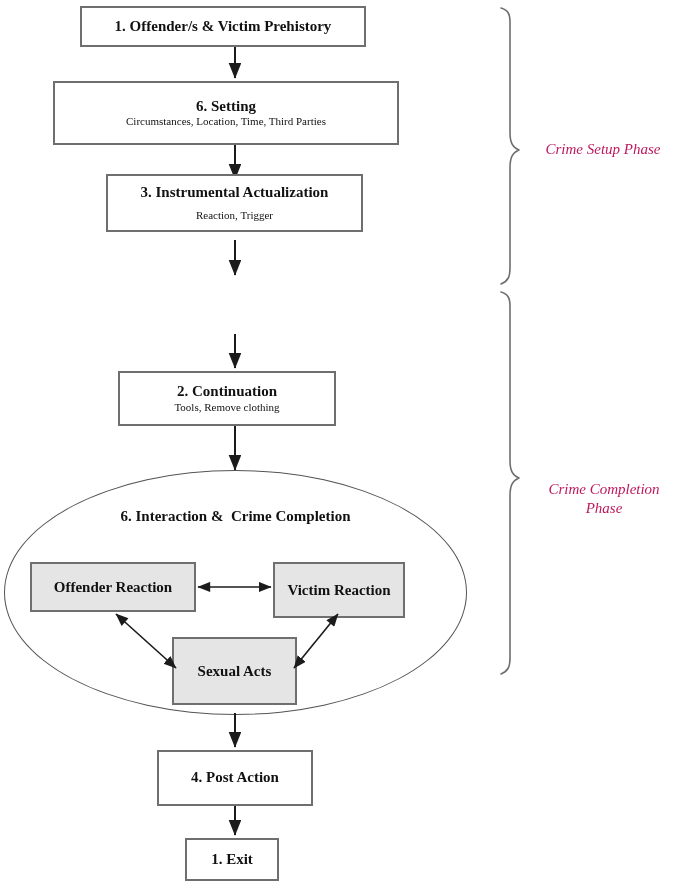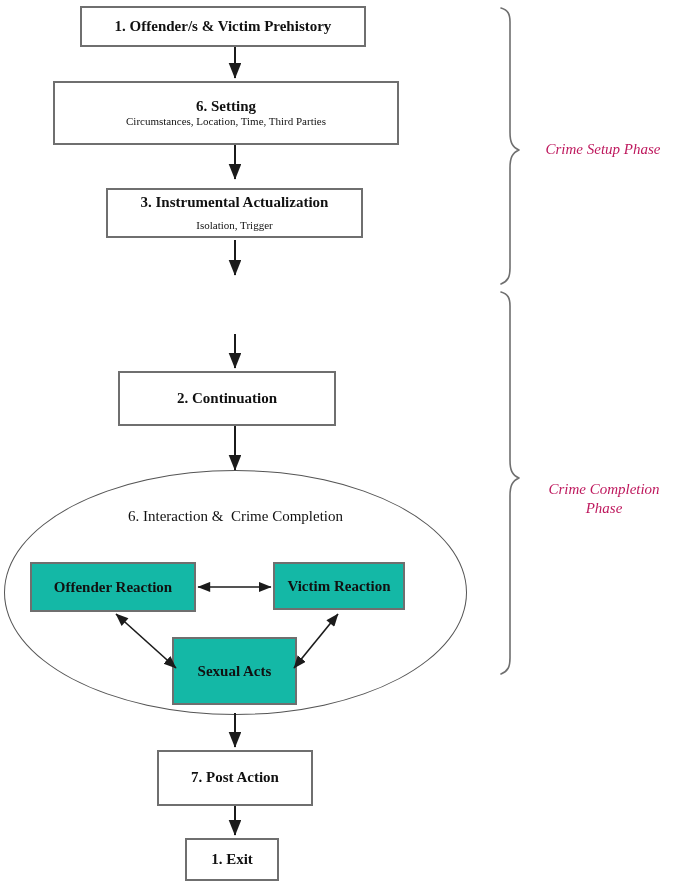--- a/index.html
+++ b/index.html
@@ -8,27 +8,27 @@
   #canvas{position:relative;width:685px;height:893px;background:#ffffff;}
 
   .node{position:absolute;box-sizing:border-box;border:2px solid #6f6f6f;
         background:#ffffff;display:flex;flex-direction:column;
         align-items:center;justify-content:center;text-align:center;
         color:#111111;z-index:3;}
   .node .title{font-weight:bold;font-size:15px;line-height:1.18;white-space:pre;}
   .node .sub{font-weight:normal;font-size:11px;line-height:1.18;white-space:pre;}
 
   .inner-node{position:absolute;box-sizing:border-box;border:2px solid #6f6f6f;
-        background:#14b8a6;display:flex;align-items:center;justify-content:center;
+        background:#e5e5e5;display:flex;align-items:center;justify-content:center;
         text-align:center;color:#111111;z-index:4;}
   .inner-node .title{font-weight:bold;font-size:15px;white-space:pre;}
 
   .ellipse{position:absolute;box-sizing:border-box;border:1.6px solid #555555;
            border-radius:50%;background:transparent;z-index:1;}
-  .ellipse-label{position:absolute;font-weight:normal;font-size:15px;
+  .ellipse-label{position:absolute;font-weight:bold;font-size:15px;
                  color:#111111;text-align:center;white-space:pre;z-index:4;}
 
   svg.overlay{position:absolute;left:0;top:0;width:685px;height:893px;
               z-index:2;pointer-events:none;}
   svg.overlay.top{z-index:6;}
 
   .phase-label{position:absolute;font-style:italic;font-size:15px;
                color:#be185d;text-align:center;line-height:1.3;z-index:5;}
 </style>
 </head>
@@ -38,47 +38,48 @@
 
   <div class="node" style="left:80px;top:6px;width:286px;height:41px;">
     <span class="title">1. Offender/s &amp; Victim Prehistory</span>
   </div>
 
   <div class="node" style="left:53px;top:81px;width:346px;height:64px;">
     <span class="title">6. Setting</span>
     <span class="sub">Circumstances, Location, Time, Third Parties</span>
   </div>
 
-  <div class="node" style="left:106px;top:188px;width:257px;height:50px;gap:7px;">
+  <div class="node" style="left:106px;top:174px;width:257px;height:58px;gap:7px;">
     <span class="title">3. Instrumental Actualization</span>
-    <span class="sub">Isolation, Trigger</span>
+    <span class="sub">Reaction, Trigger</span>
   </div>
 
 
   <div class="node" style="left:118px;top:371px;width:218px;height:55px;">
     <span class="title">2. Continuation</span>
+    <span class="sub">Tools, Remove clothing</span>
   </div>
 
   <div class="node" style="left:157px;top:750px;width:156px;height:56px;">
-    <span class="title">7. Post Action</span>
+    <span class="title">4. Post Action</span>
   </div>
 
   <div class="node" style="left:185px;top:838px;width:94px;height:43px;">
     <span class="title">1. Exit</span>
   </div>
 
   <div class="ellipse" style="left:4px;top:470px;width:463px;height:245px;"></div>
 
   <div class="ellipse-label" style="left:4px;top:508px;width:463px;">6. Interaction &amp;  Crime Completion</div>
 
   <div class="inner-node" style="left:30px;top:562px;width:166px;height:50px;">
     <span class="title">Offender Reaction</span>
   </div>
 
-  <div class="inner-node" style="left:273px;top:562px;width:132px;height:48px;align-items:center;">
+  <div class="inner-node" style="left:273px;top:562px;width:132px;height:56px;align-items:center;">
     <span class="title">Victim Reaction</span>
   </div>
 
   <div class="inner-node" style="left:172px;top:637px;width:125px;height:68px;text-align:center;">
     <span class="title">Sexual Acts</span>
   </div>
 
   <svg class="overlay" viewBox="0 0 685 893" xmlns="http://www.w3.org/2000/svg">
     <defs>
       <marker id="ah" markerWidth="9" markerHeight="9" refX="7.6" refY="3.2" orient="auto" markerUnits="strokeWidth">

